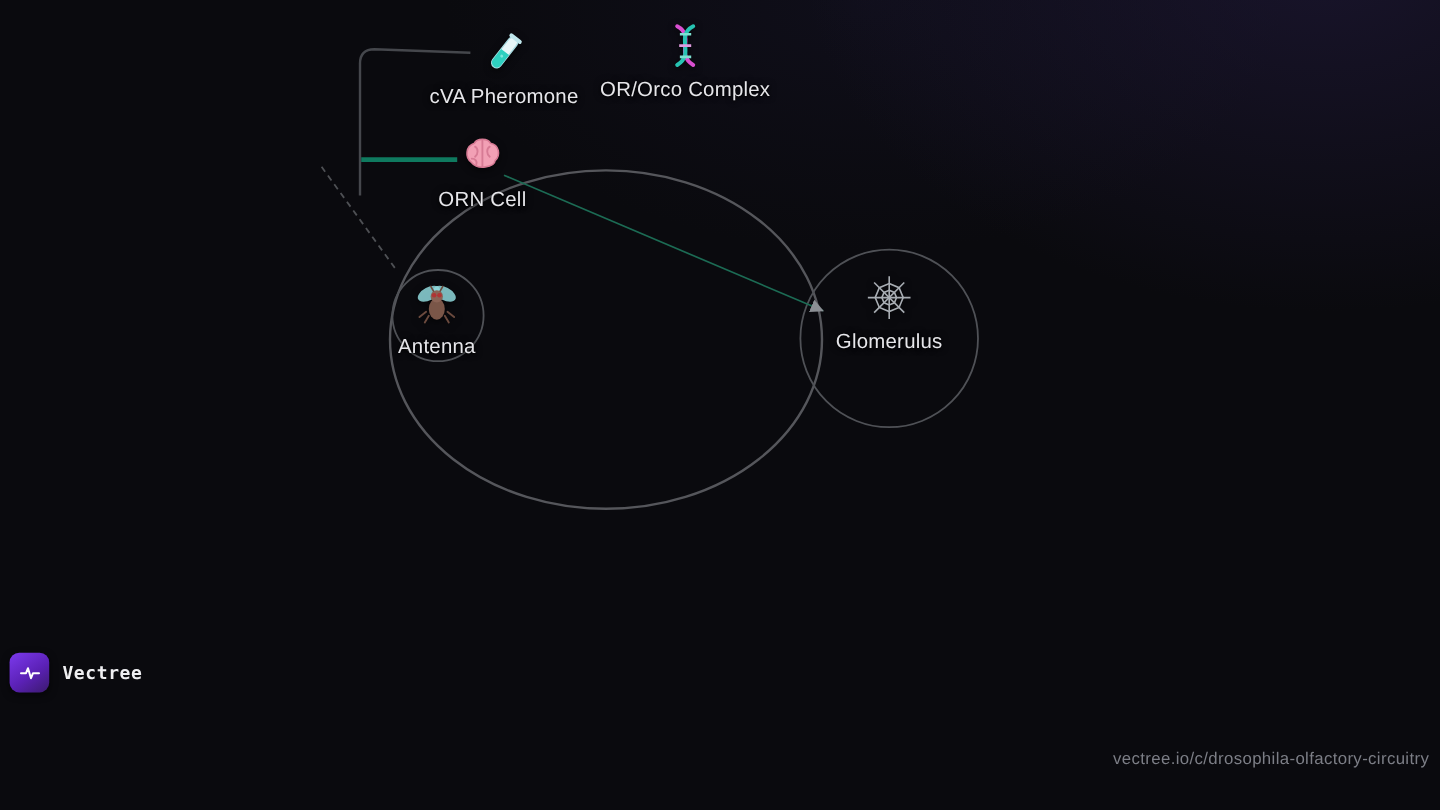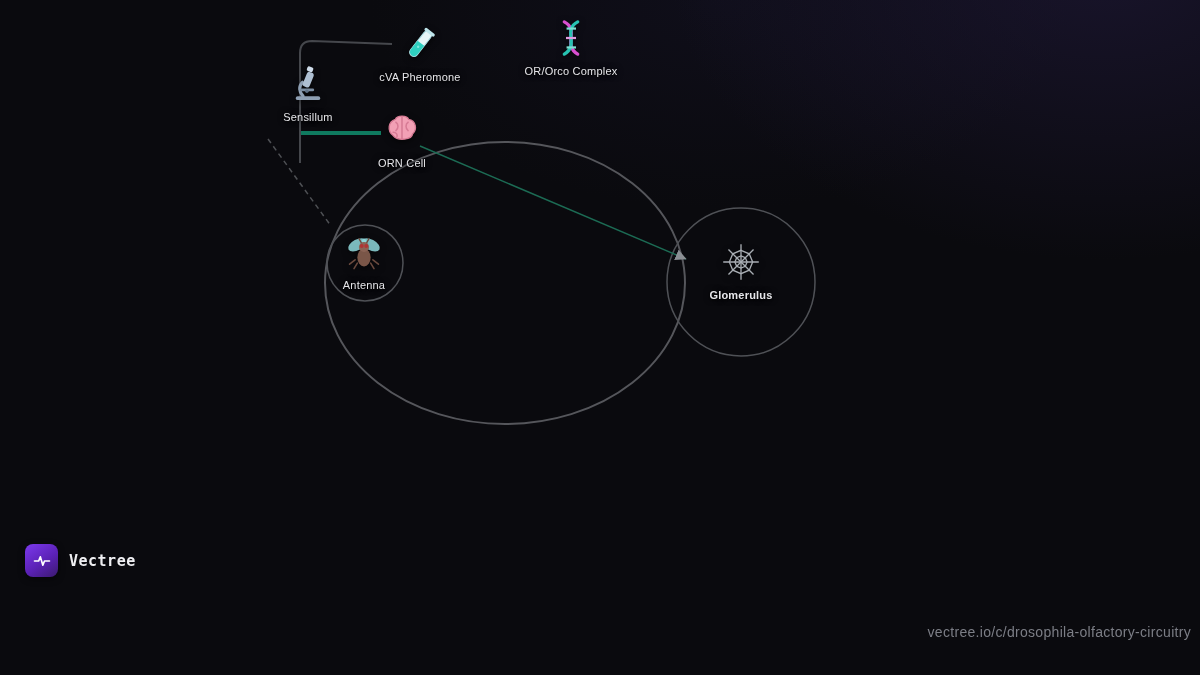--- a/index.html
+++ b/index.html
@@ -26,32 +26,32 @@
   .edges .thin-teal{ stroke:#1c6b54; stroke-width:1.4; }
   .edges .dashed{ stroke:#4e5054; stroke-width:1.5; stroke-dasharray:5 4; }
   .node{
     position:absolute; transform:translateX(-50%);
     display:flex; flex-direction:column; align-items:center; gap:7px;
     width:150px; text-align:center; cursor:pointer;
   }
   .node .icon{ width:40px; height:40px; display:block; filter:drop-shadow(0 2px 3px rgba(0,0,0,0.6)); }
   .node .icon svg{ width:40px; height:40px; display:block; }
   .node .label{
-    font-size:11px; color:#e6e6ea; letter-spacing:0.2px;
+    font-size:17px; color:#e6e6ea; letter-spacing:0.2px;
     text-shadow:0 1px 2px rgba(0,0,0,0.9), 0 0 6px rgba(0,0,0,0.7);
     text-align:center;
   }
   #node-sensillum { left:308px; top:64px; }
   #node-cva       { left:420px; top:24px; }
   #node-orco      { left:571px; top:18px; }
   #node-orn       { left:402px; top:110px; }
   #node-antenna   { left:364px; top:232px; }
-  #node-glomerulus{ left:741px; top:242px;font-weight:bold; }
+  #node-glomerulus{ left:741px; top:228px; }
   
-  .brand-row{ position:absolute; left:25px; top:544px; display:flex; align-items:center; gap:11px; }
+  .brand-row{ position:absolute; left:8px; top:544px; display:flex; align-items:center; gap:11px; }
   .logo{
     width:33px; height:33px; border-radius:8px;
     background:linear-gradient(145deg,#7c3aed 0%,#5b21b6 55%,#3b1a6e 100%);
     display:flex; align-items:center; justify-content:center;
     box-shadow:0 2px 6px rgba(0,0,0,0.5);
   }
   .logo svg{ width:20px; height:20px; }
   .brand-name{
     font-family:"DejaVu Sans Mono", monospace; font-weight:bold;
     font-size:15px; letter-spacing:0.5px; color:#efeff2;
@@ -80,33 +80,20 @@
     </defs>
     <ellipse class="big-ring" cx="505" cy="283" rx="180" ry="141"></ellipse>
     <circle class="ring" cx="365" cy="263" r="38"></circle>
     <circle class="ring" cx="741" cy="282" r="74"></circle>
     <path class="elbow" d="M392 44 L312 41 Q300 41 300 53 L300 163"></path>
     <line class="thick-teal" x1="301" y1="133" x2="381" y2="133"></line>
     <line class="thin-teal" x1="420" y1="146" x2="686" y2="259" marker-end="url(#arrow)"></line>
     <line class="dashed" x1="268" y1="139" x2="331" y2="226"></line>
   </svg>
 
-  <div class="node" id="node-sensillum">
-    <span class="icon">
-      <svg viewBox="0 0 36 36">
-        <rect x="7" y="29" width="22" height="3.5" rx="1.7" fill="#8e9fb3"></rect>
-        <path d="M13.5 29 C10 25 9.5 20 13 16.5" stroke="#8e9fb3" stroke-width="3" fill="none" stroke-linecap="round"></path>
-        <rect x="10.5" y="22" width="13" height="2.6" rx="1.2" fill="#7b8da1"></rect>
-        <rect x="15" y="7" width="6.5" height="14" rx="2.5" fill="#aebfd2" transform="rotate(22 18 14)"></rect>
-        <rect x="17.2" y="2.5" width="5.5" height="4.5" rx="1.5" fill="#cfdcea" transform="rotate(22 20 4.5)"></rect>
-        <circle cx="17" cy="24.5" r="1.6" fill="#5f7186"></circle>
-      </svg>
-    </span>
-    <span class="label">Sensillum</span>
-  </div>
 
   <div class="node" id="node-cva">
     <span class="icon">
       <svg viewBox="0 0 36 36">
         <g transform="rotate(38 18 18)">
           <rect x="14.5" y="4" width="7.5" height="27" rx="3.7" fill="#e7f6f8" stroke="#a9dbe2" stroke-width="1"></rect>
           <path d="M14.5 17 h7.5 v10 a3.7 3.7 0 0 1 -7.5 0 Z" fill="#2fd0c0"></path>
           <rect x="12.8" y="2.8" width="11" height="3" rx="1.5" fill="#bfe6ec"></rect>
           <circle cx="18.2" cy="21" r="1.1" fill="#7fe7dc"></circle>
         </g>

